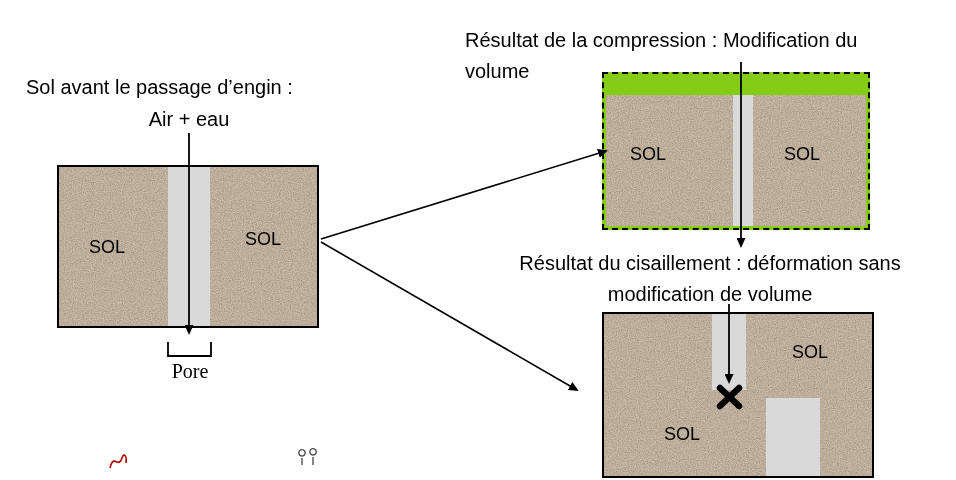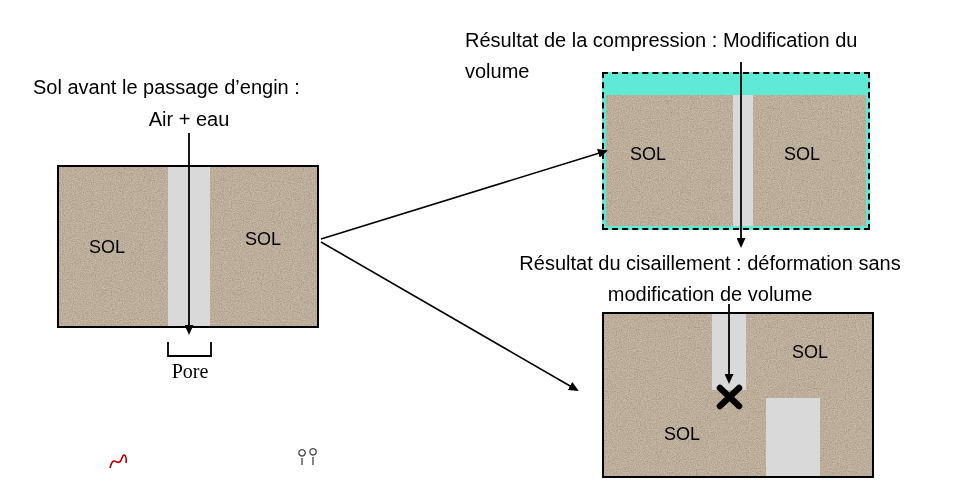--- a/index.html
+++ b/index.html
@@ -3,27 +3,27 @@
 <meta charset="utf-8">
 <style>
   * { margin:0; padding:0; box-sizing:border-box; }
   html, body { background:#ffffff; }
   .canvas {
     position:relative; width:956px; height:480px; background:#fff;
     font-family:"Liberation Sans", sans-serif; color:var(--ink,#000);
     overflow:hidden;
   }
   .txt { position:absolute; font-size:20px; color:var(--ink,#000); }
-  .title-before { left:33px; top:76px; }
+  .title-before { left:26px; top:76px; }
   .air-water { left:189px; top:108px; transform:translateX(-50%); white-space:nowrap; }
   .heading-compression { left:465px; top:25px; line-height:31px; white-space:pre-line; }
   .heading-shear { left:455px; top:248px; width:510px; text-align:center; line-height:31px; white-space:pre-line; }
   .pore-label { left:190px; top:360px; transform:translateX(-50%);font-family:Liberation Serif, serif; }
 
-  .soil-box { position:absolute; border:2px solid #000; background:#5eead4;text-decoration:underline; }
+  .soil-box { position:absolute; border:2px solid #000; background:#84cc16;text-decoration:underline; }
   .soil-box.dashed { border-style:dashed; }
   .texture-wrap { position:absolute; overflow:hidden; }
   .texture { position:absolute; left:0; top:0; width:100%; height:100%; display:block; }
   .soil-fill { fill:var(--soil-base,#c9baa5); }
   .channel { position:absolute; background:var(--pore-gray,#d9d9d9); }
   .sol { position:absolute; font-size:18px; color:var(--ink,#000); }
 
   .box-before { left:57px; top:165px; width:262px; height:163px; }
   .box-before .texture-wrap { left:0; top:0; right:0; bottom:0; }
   .box-before .channel { left:109px; top:0; width:42px; height:100%; }

